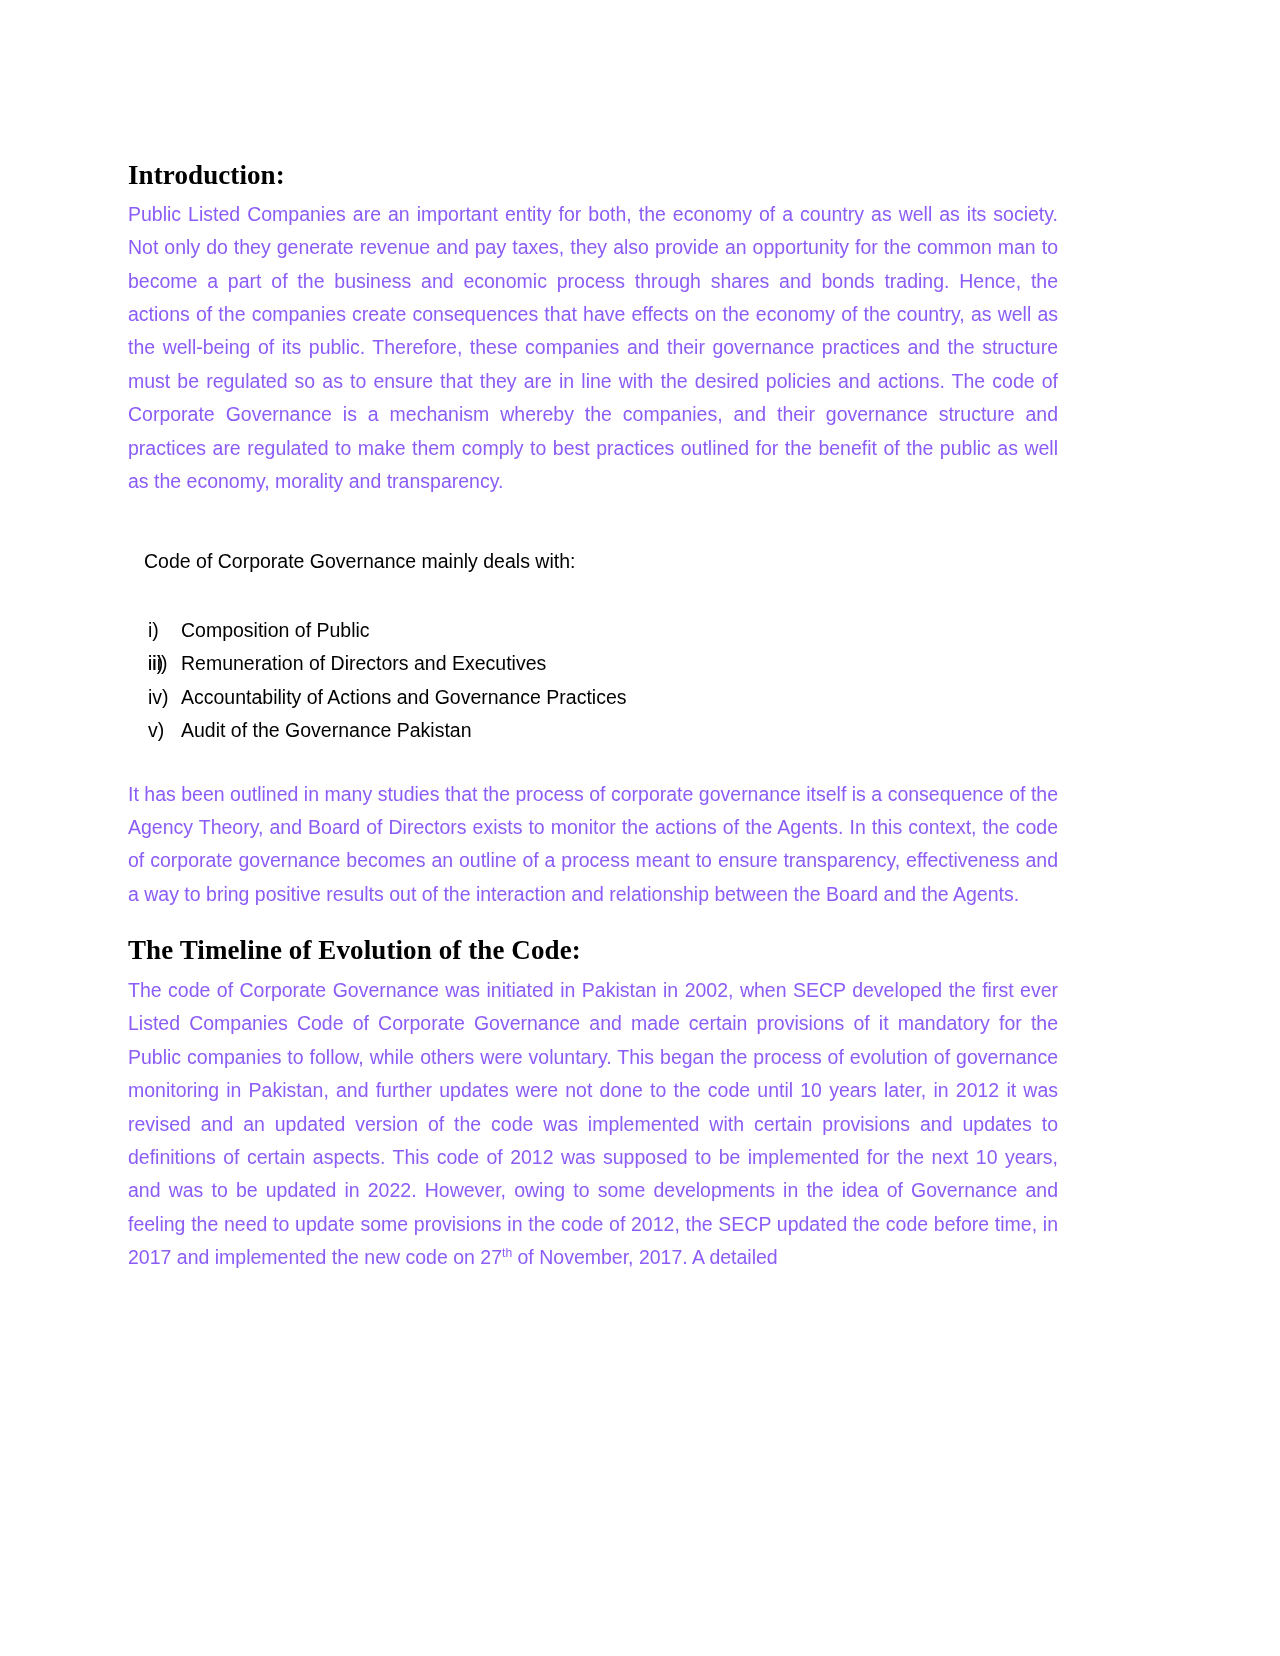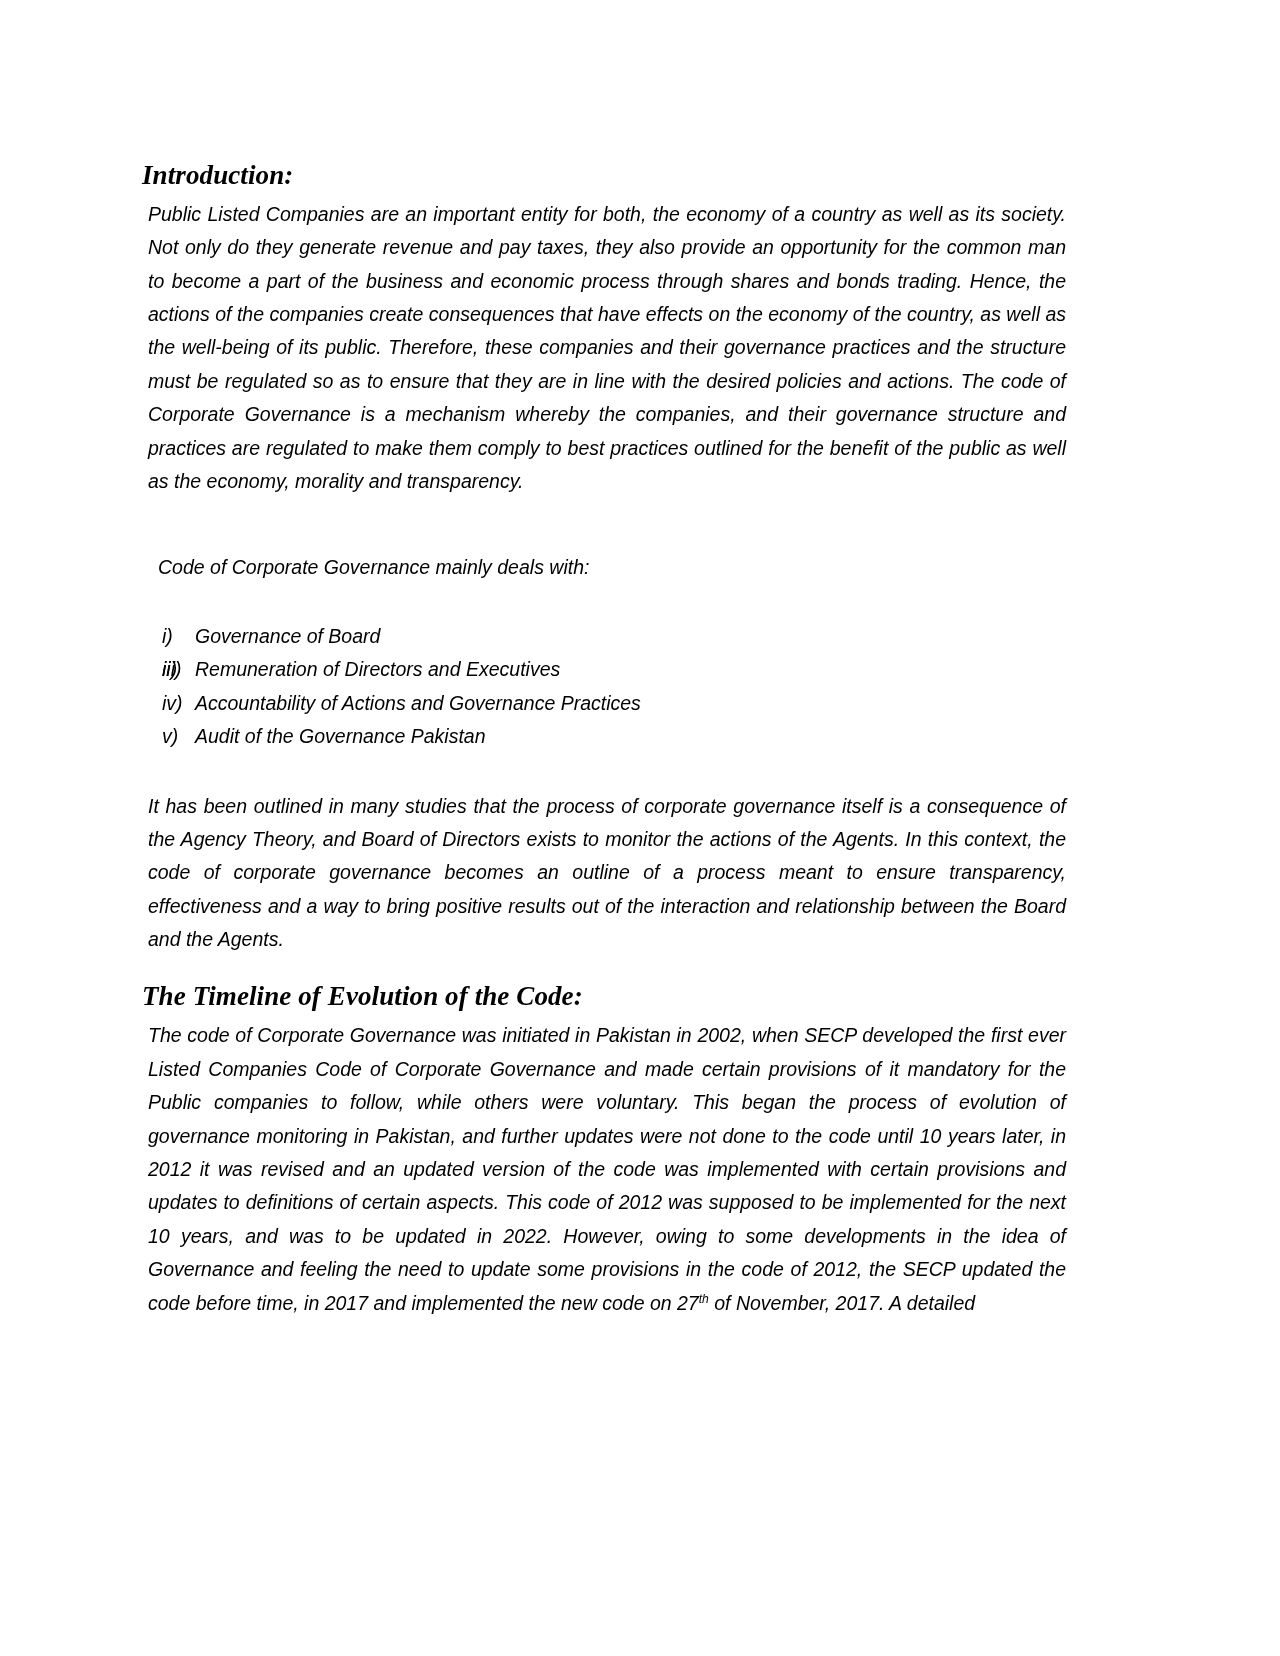--- a/index.html
+++ b/index.html
@@ -19,24 +19,23 @@
   .page {
     position: relative;
     width: 1280px;
     height: 1656px;
     background: #ffffff;
     box-sizing: border-box;
   }
 
   .content {
     position: absolute;
-    left: 142px;
+    left: 128px;
     top: 160px;
     width: 930px;
-    font-style: italic;
   }
 
   h1.doc-heading {
     font-family: "Liberation Serif", serif;
     font-weight: bold;
     font-size: 27px;
     line-height: 1.18;
     margin: 0 0 6px 0;
     padding: 0;
     letter-spacing: 0.1px;
@@ -47,23 +46,23 @@
     margin-top: 24px;
     margin-bottom: 7px;
   }
 
   p.body-para {
     font-family: "DejaVu Sans", sans-serif;
     font-size: 19.2px;
     line-height: 33.4px;
     text-align: justify;
     text-justify: inter-word;
-    margin: 6px;
+    margin: 0;
     padding: 0;
-    color: #000000;
+    color: #8b5cf6;
     font-stretch: semi-condensed;
     transform-origin: left top;
   }
 
   
   p.body-para,
   ol.roman-list li,
   p.lead-in {
     font-family: "Liberation Sans", sans-serif;
     font-size: 19.5px;
@@ -124,21 +123,21 @@
 
     <div class="gap-md"></div>
 
     <p class="lead-in">Code of Corporate Governance mainly deals with:</p>
 
     <div class="gap-sm"></div>
 
     <ol class="roman-list">
       <li>
         <span class="marker">i)</span>
-        <span class="item-text">Governance of Board</span>
+        <span class="item-text">Composition of Public</span>
       </li>
       <li>
         <span class="marker">ii)</span>
       </li>
       <li>
         <span class="marker">iii)</span>
         <span class="item-text">Remuneration of Directors and Executives</span>
       </li>
       <li>
         <span class="marker">iv)</span>

